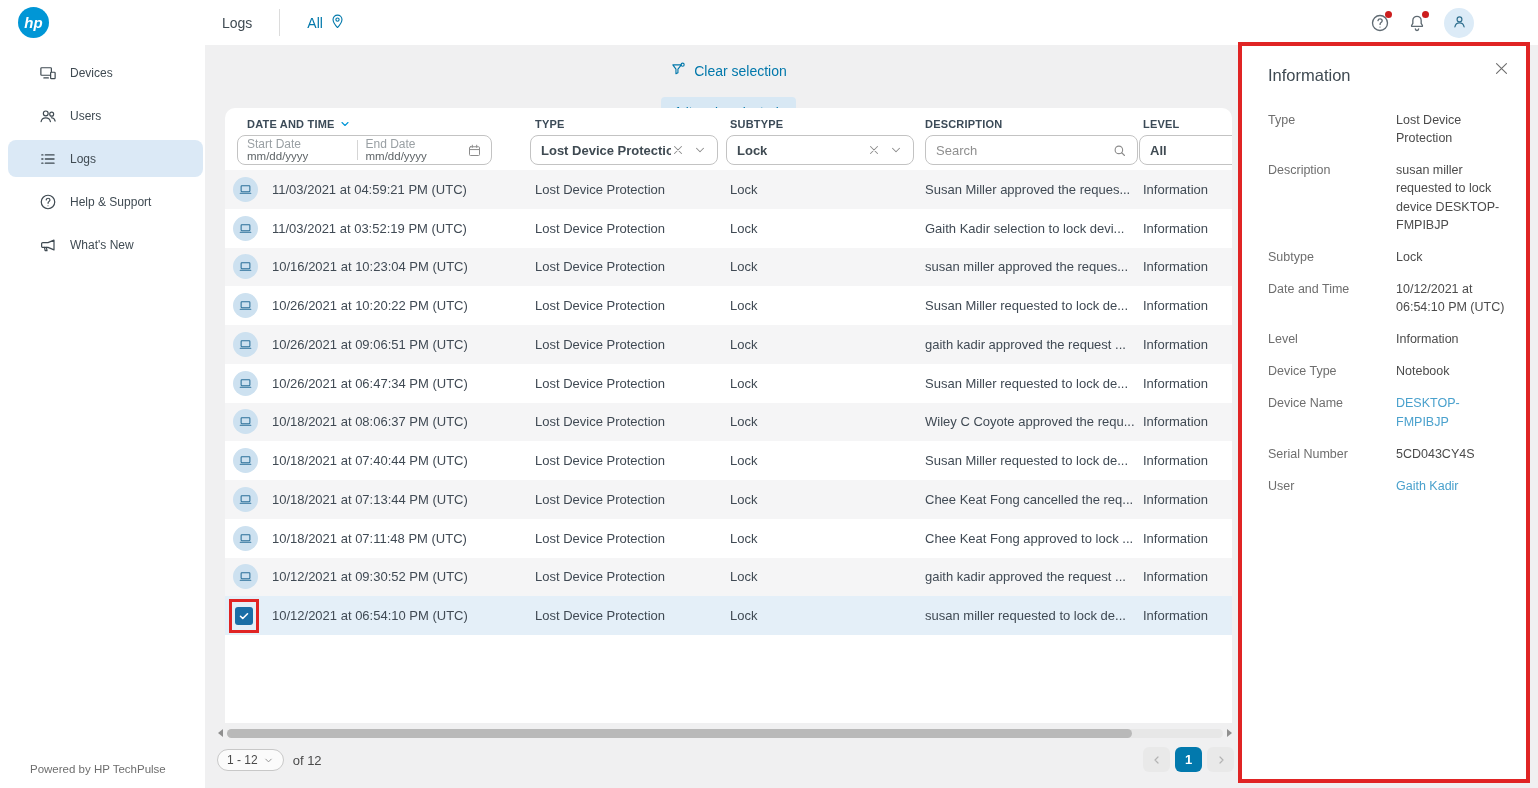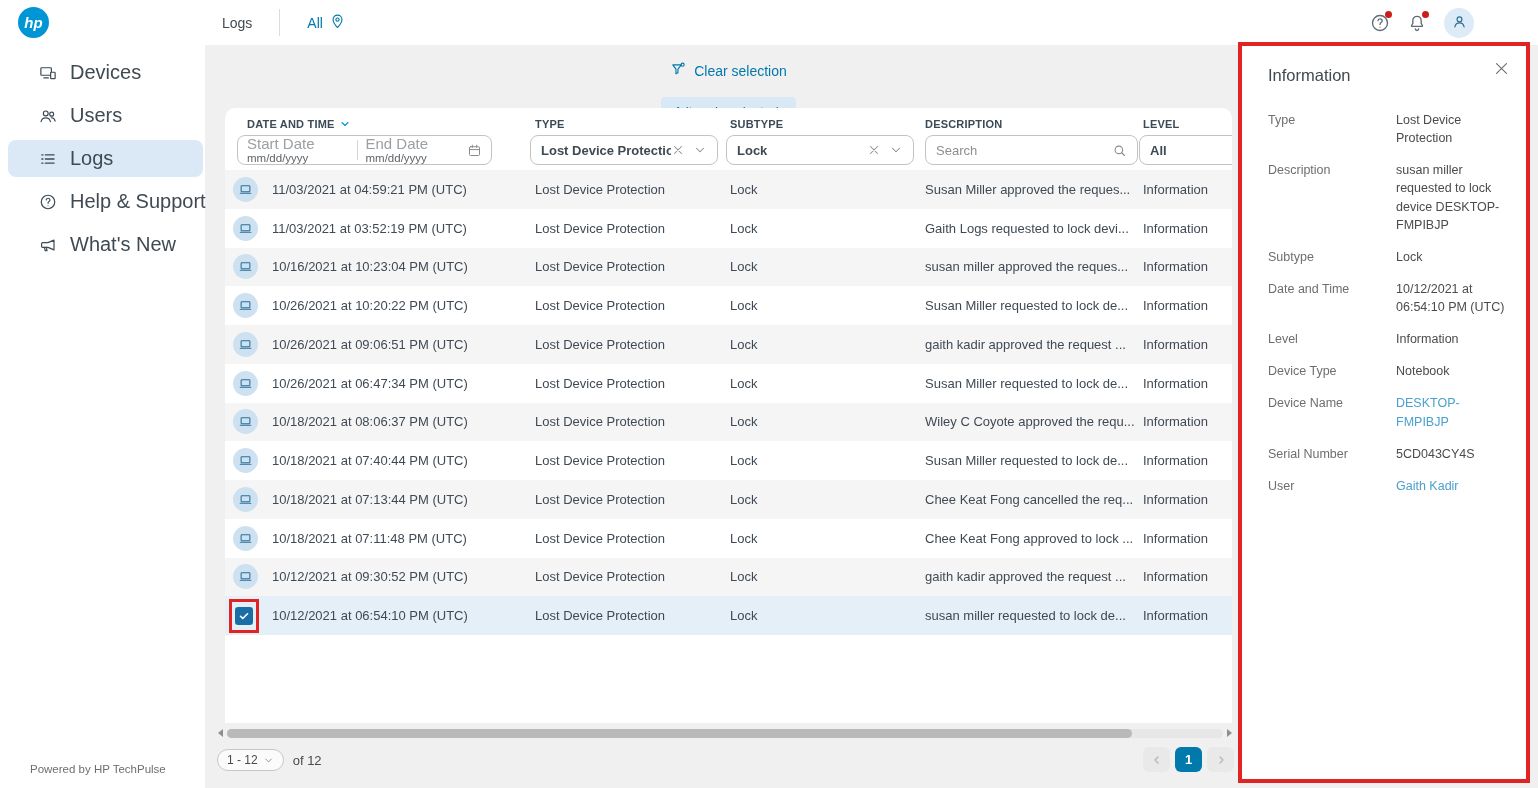--- a/index.html
+++ b/index.html
@@ -25,21 +25,21 @@
   .avatar-btn svg { width:17px; height:17px; }
 
   
   .sidebar { position:absolute; left:0; top:45px; width:205px; bottom:0; background:#fff; z-index:2; }
   .nav { padding-top:9px; }
   .nav-item { height:37px; width:195px; margin:0 2px 6px 8px; border-radius:8px; display:flex; align-items:center;
               padding-left:31px; cursor:pointer; }
   .nav-item.active { background:#dbe9f6; }
   .nav-ic { width:18px; height:18px; color:#3f4a52; flex:none; }
   .nav-ic svg { width:18px; height:18px; }
-  .nav-label { margin-left:13px; font-size:20px; color:#3f4a52; white-space:nowrap; }
+  .nav-label { margin-left:13px; font-size:12px; color:#3f4a52; white-space:nowrap; }
   .powered { position:absolute; left:30px; bottom:13px; font-size:11.5px; color:#6e6e6e; }
 
   
   .content { position:absolute; left:205px; top:45px; right:0; bottom:0; background:#f0f0f1; }
 
   .toolbar { position:absolute; left:20px; top:16px; width:1007px; display:flex; justify-content:flex-end; align-items:center; gap:16px;flex-direction:column; }
   .clear-sel { display:flex; align-items:center; gap:7px; color:#0278ab; font-size:14px; background:none; border:none; cursor:pointer; font-family:inherit; }
   .clear-sel svg { width:17px; height:17px; }
   .sel-pill { background:#d8e8f4; color:#0278ab; font-size:13.5px; padding:7px 13px; border-radius:4px; }
   .icon-btn { width:20px; height:20px; color:#6b7176; background:none; border:none; cursor:pointer; }
@@ -51,21 +51,21 @@
   .card-header { position:relative; height:62px; }
   .col-label { position:absolute; top:10px; font-size:11px; font-weight:700; letter-spacing:.2px; color:#3b4a57; display:flex; align-items:center; gap:4px; }
   .col-label .sort-ic { color:#0096d6; width:12px; height:12px; }
   .col-label .sort-ic svg { width:12px; height:12px; }
   .h-date{left:22px;} .h-type{left:310px;} .h-subtype{left:505px;} .h-desc{left:700px;} .h-level{left:918px;}
 
   .fbox { position:absolute; top:27px; height:30px; border:1px solid #c3c3c3; border-radius:8px; background:#fff;
           display:flex; align-items:center; padding:0 10px; }
   .f-date { left:12px; width:255px; padding:0 9px; }
   .dgroup { display:flex; flex-direction:column; justify-content:center; line-height:1.05; flex:1; }
-  .dlabel { font-size:15px; color:#9aa0a4; }
+  .dlabel { font-size:12px; color:#9aa0a4; }
   .dval { font-size:11.5px; font-weight:400; color:#5f6568; }
   .ddiv { width:1px; height:20px; background:#d5d5d5; margin:0 8px; }
   .cal-ic { color:#8c8c8c; width:15px; height:15px; flex:none; }
   .cal-ic svg { width:15px; height:15px; }
 
   .f-type{left:305px; width:188px;} .f-subtype{left:501px; width:188px;} .f-level{left:914px; width:130px;}
   .sel-val { flex:1; font-size:13px; font-weight:700; color:#3f4a52; white-space:nowrap; overflow:hidden; }
   .mini-ic { width:14px; height:14px; color:#8c8c8c; flex:none; cursor:pointer; }
   .mini-ic svg { width:14px; height:14px; }
   .mini-ic + .mini-ic { margin-left:8px; }
@@ -320,21 +320,21 @@
               <span class="dev-circ">
                 <svg viewBox="0 0 24 24" fill="none" stroke="currentColor" stroke-width="1.7" stroke-linecap="round" stroke-linejoin="round">
                   <rect x="5" y="6" width="14" height="9.5" rx="1"></rect>
                   <path d="M3.5 18h17"></path>
                 </svg>
               </span>
             </div>
             <div class="cell">11/03/2021 at 03:52:19 PM (UTC)</div>
             <div class="cell">Lost Device Protection</div>
             <div class="cell">Lock</div>
-            <div class="cell">Gaith Logs requested to lock devi...</div>
+            <div class="cell">Gaith Kadir selection to lock devi...</div>
             <div class="cell">Information</div>
           </div>
           <div class="trow odd">
             <div class="cell c-ic">
               <span class="dev-circ">
                 <svg viewBox="0 0 24 24" fill="none" stroke="currentColor" stroke-width="1.7" stroke-linecap="round" stroke-linejoin="round">
                   <rect x="5" y="6" width="14" height="9.5" rx="1"></rect>
                   <path d="M3.5 18h17"></path>
                 </svg>
               </span>

